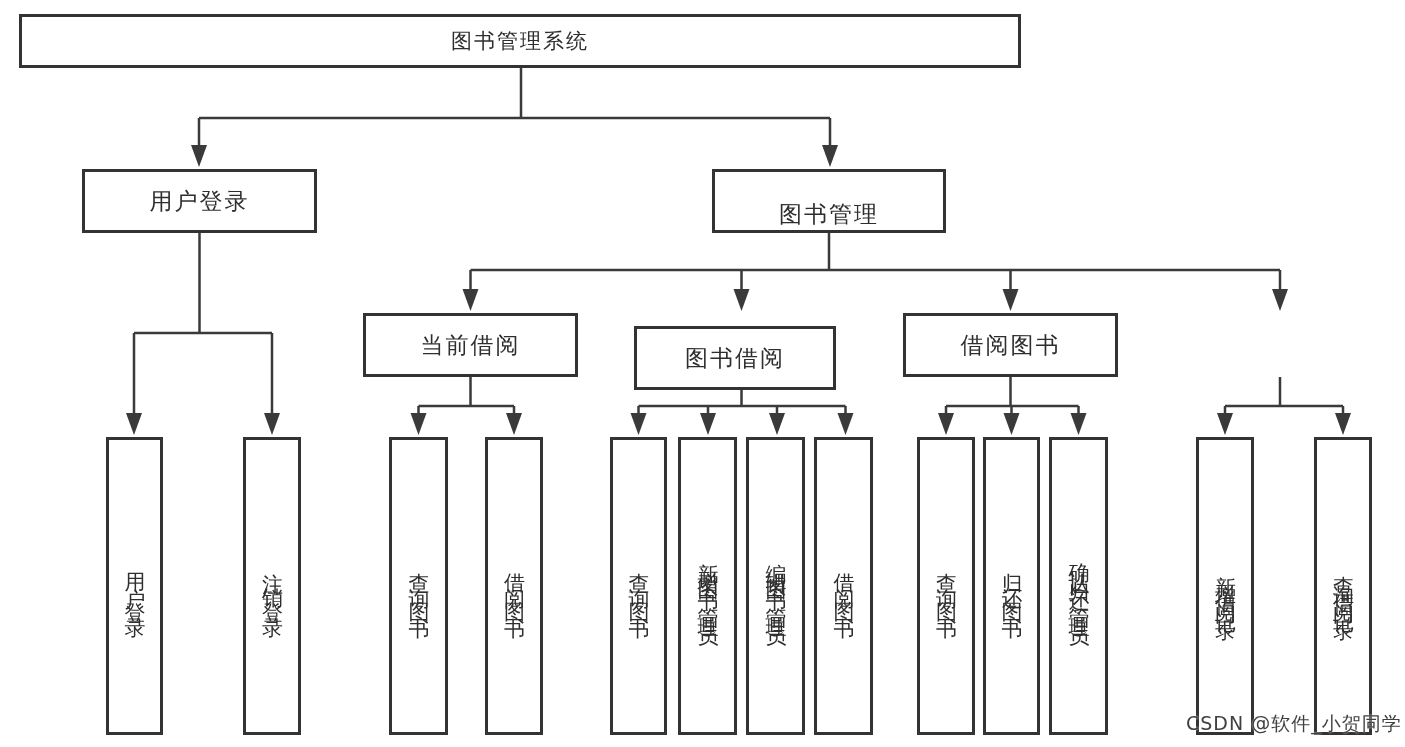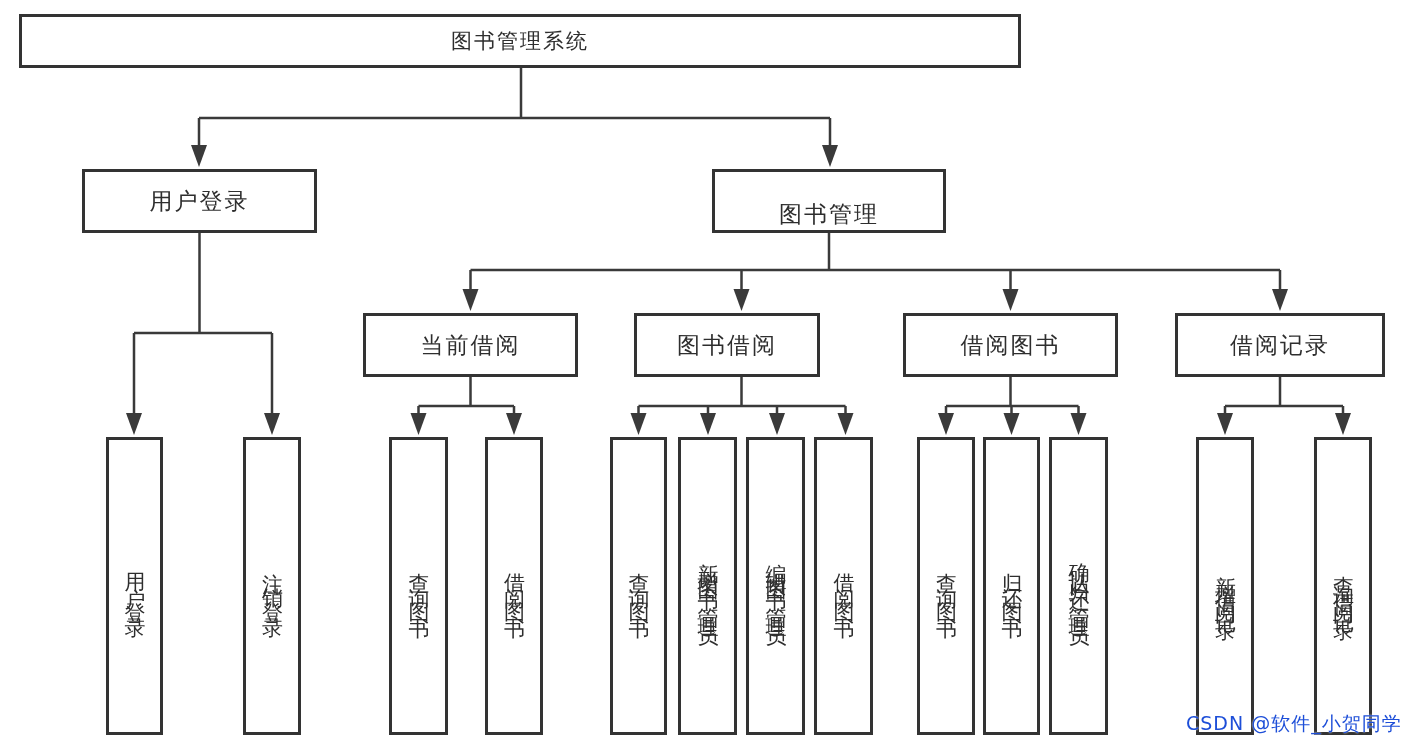--- a/index.html
+++ b/index.html
@@ -14,32 +14,32 @@
     border:3px solid #333333; display:flex; align-items:center; justify-content:center;
     text-align:center;
   }
   .root-box  { left:19px;  top:14px;  width:1002px; height:54px; }
   .root-box span { font-size:21px; letter-spacing:2px; }
   .l1-box, .l2-box span, .l1-box span { font-size:23px; }
   .l1-box span, .l2-box span { letter-spacing:2px; }
   .l1-user   { left:82px;  top:169px; width:235px; height:64px; }
   .l1-book   { left:712px; top:169px; width:234px; height:64px;align-items:flex-end; }
   .l2-a { left:363px;  top:313px; width:215px; height:64px; }
-  .l2-b { left:634px;  top:313px; width:186px; height:64px; }
+  .l2-b { left:634px;  top:326px; width:202px; height:64px; }
   .l2-c { left:903px;  top:313px; width:215px; height:64px; }
   .l2-d { left:1175px; top:313px; width:210px; height:64px; }
   .leaf { top:437px; height:298px; }
   .leaf span {
     writing-mode:vertical-rl; text-orientation:mixed;
     font-size:21px; line-height:1.0; letter-spacing:9px;
   }
   .leaf span.ls-wide { letter-spacing:15px; }
   .watermark {
     position:absolute; left:1186px; top:711px; width:212px;
-    font-size:19px; color:#1d4ed8; white-space:nowrap;
+    font-size:19px; color:#404040; white-space:nowrap;
     text-shadow:0 0 2px #ffffff; letter-spacing:1px;text-align:right;
   }
 </style>
 </head>
 <body>
 
 <div class="canvas">
 
   <svg class="connector-layer" width="1405" height="747" viewBox="0 0 1405 747" aria-hidden="true">
     <g stroke="#3a3a3a" stroke-width="2.5" fill="none">
@@ -87,23 +87,20 @@
 
   <div class="box l2-box l2-a">
     <span>当前借阅</span>
   </div>
   <div class="box l2-box l2-b">
     <span>图书借阅</span>
   </div>
   <div class="box l2-box l2-c">
     <span>借阅图书</span>
   </div>
-  <div class="box l2-box l2-d">
-    <span>借阅记录</span>
-  </div>
 
   <div class="box leaf" style="left:106px;width:57px;">
     <span class="ls-wide">用户登录</span>
   </div>
   <div class="box leaf" style="left:243px;width:58px;">
     <span class="ls-wide">注销登录</span>
   </div>
 
   <div class="box leaf" style="left:389px;width:59px;">
     <span class="ls-wide">查询图书</span>

